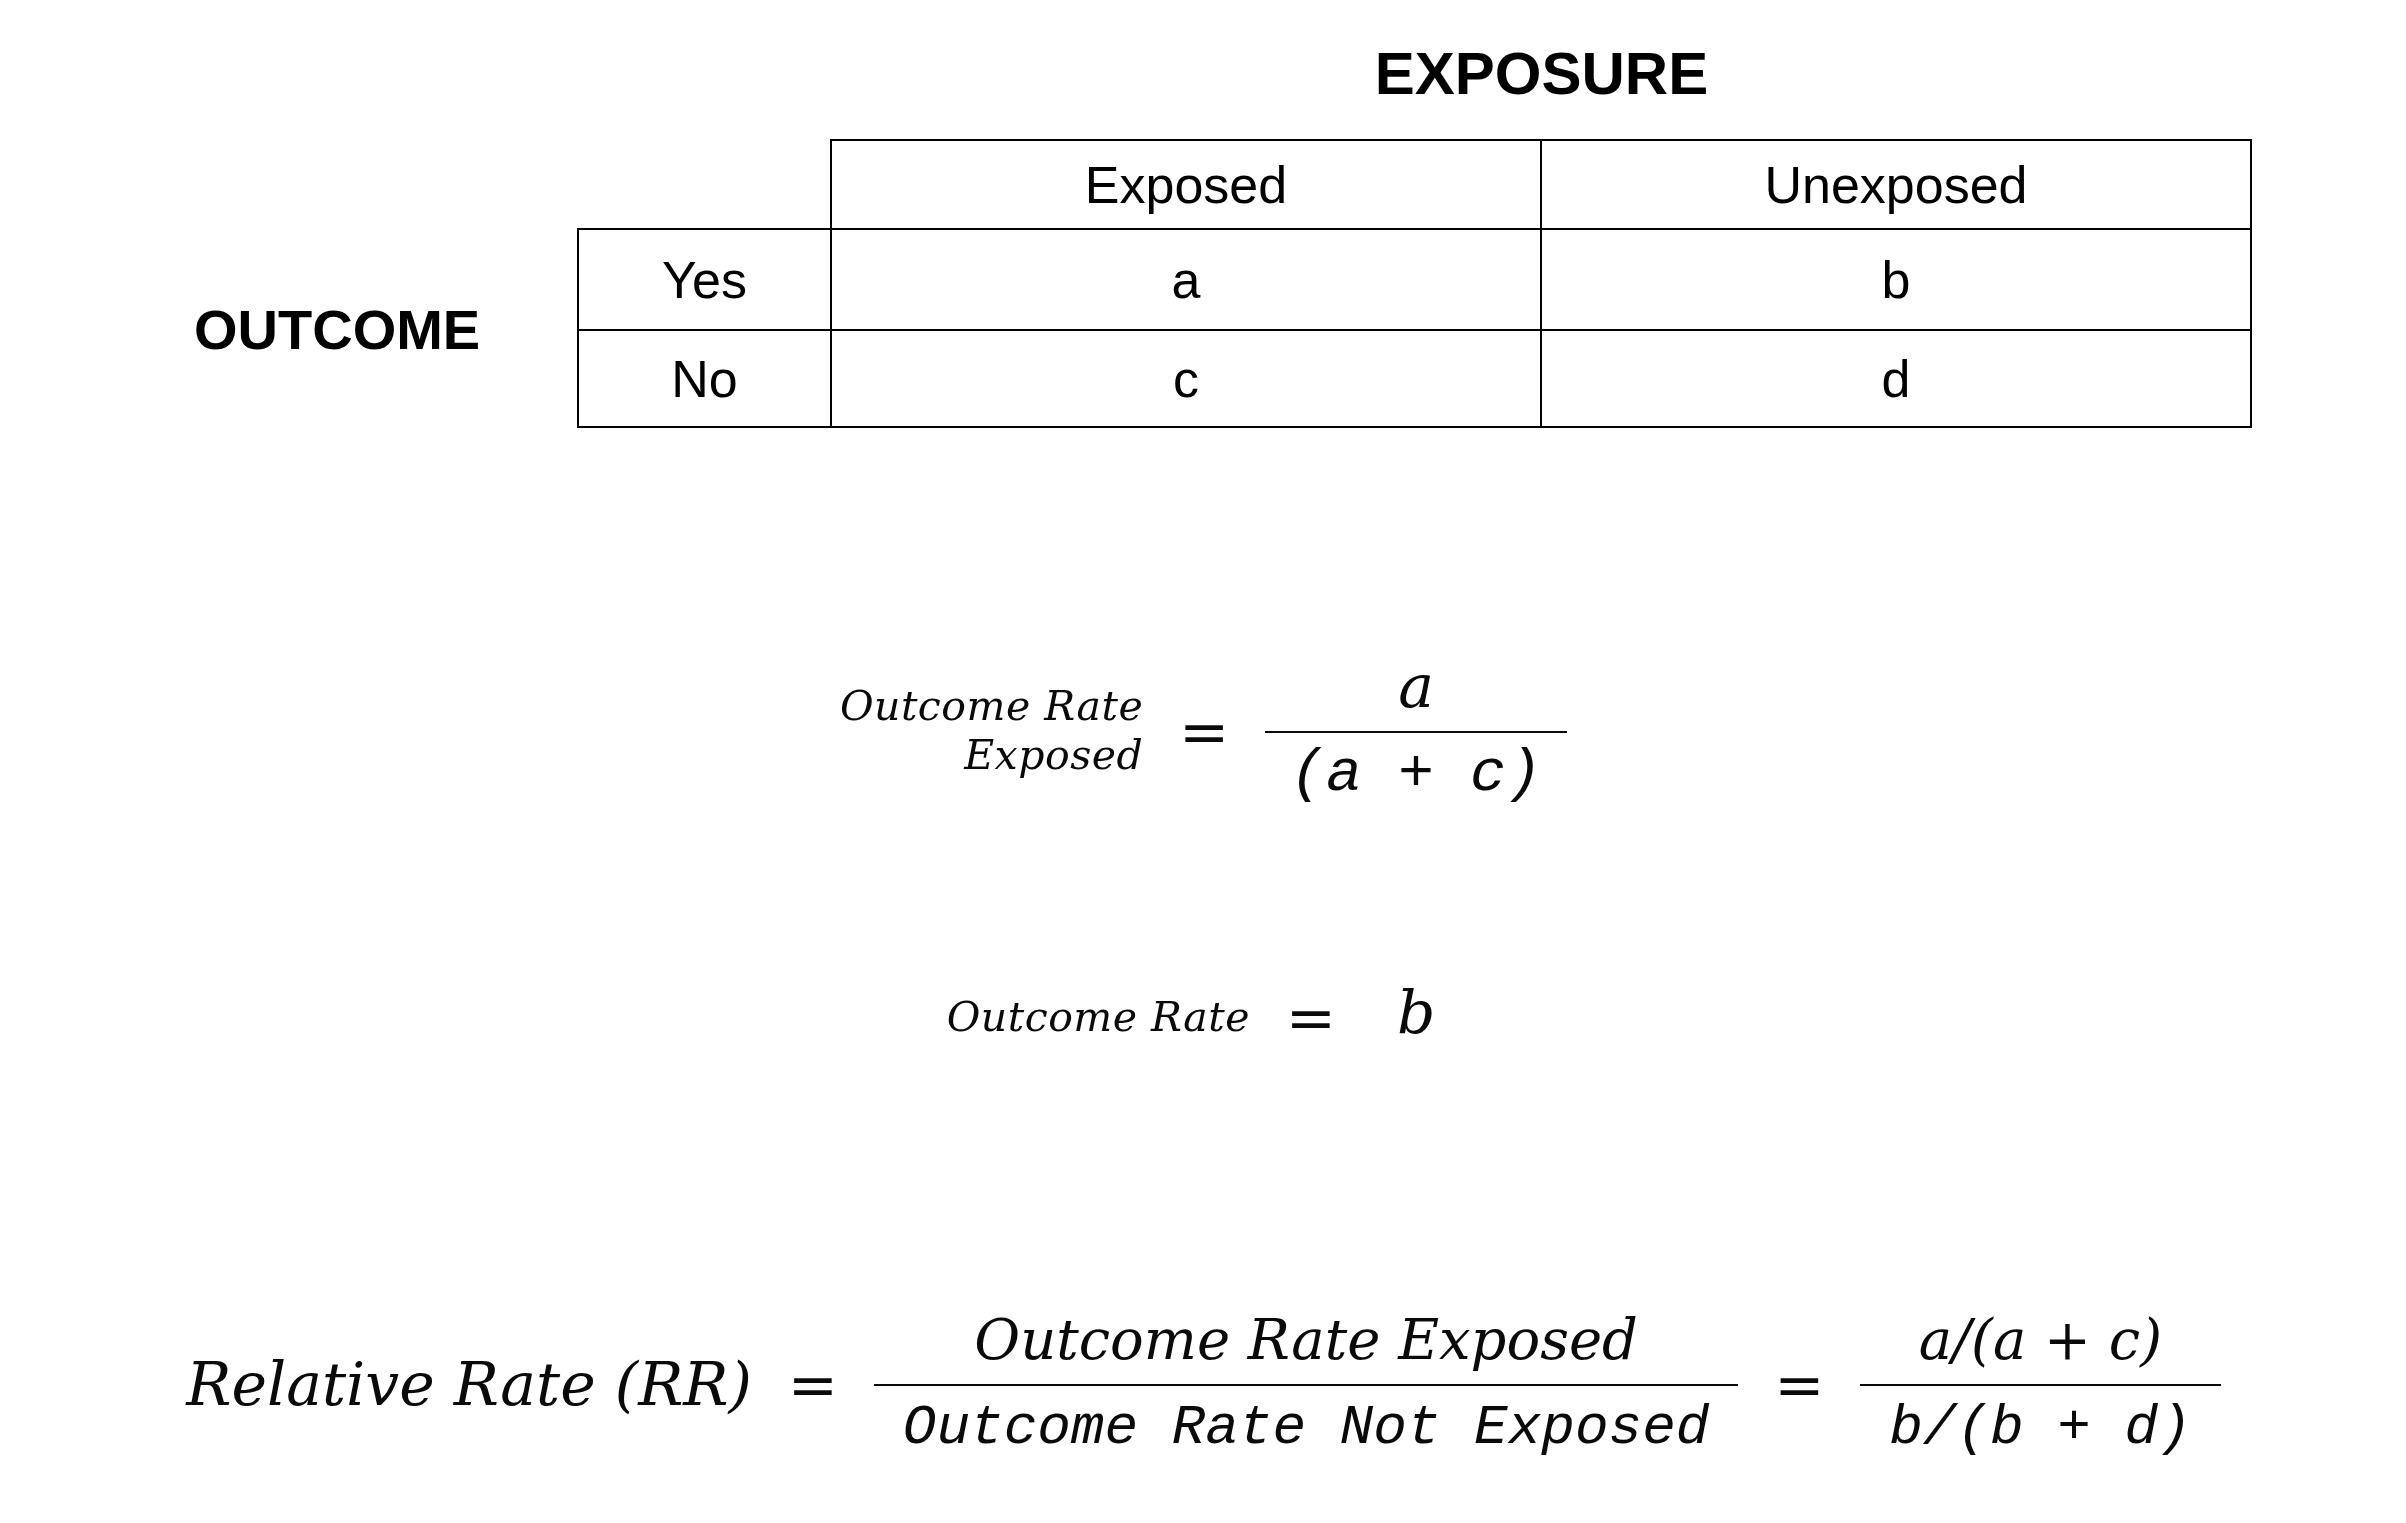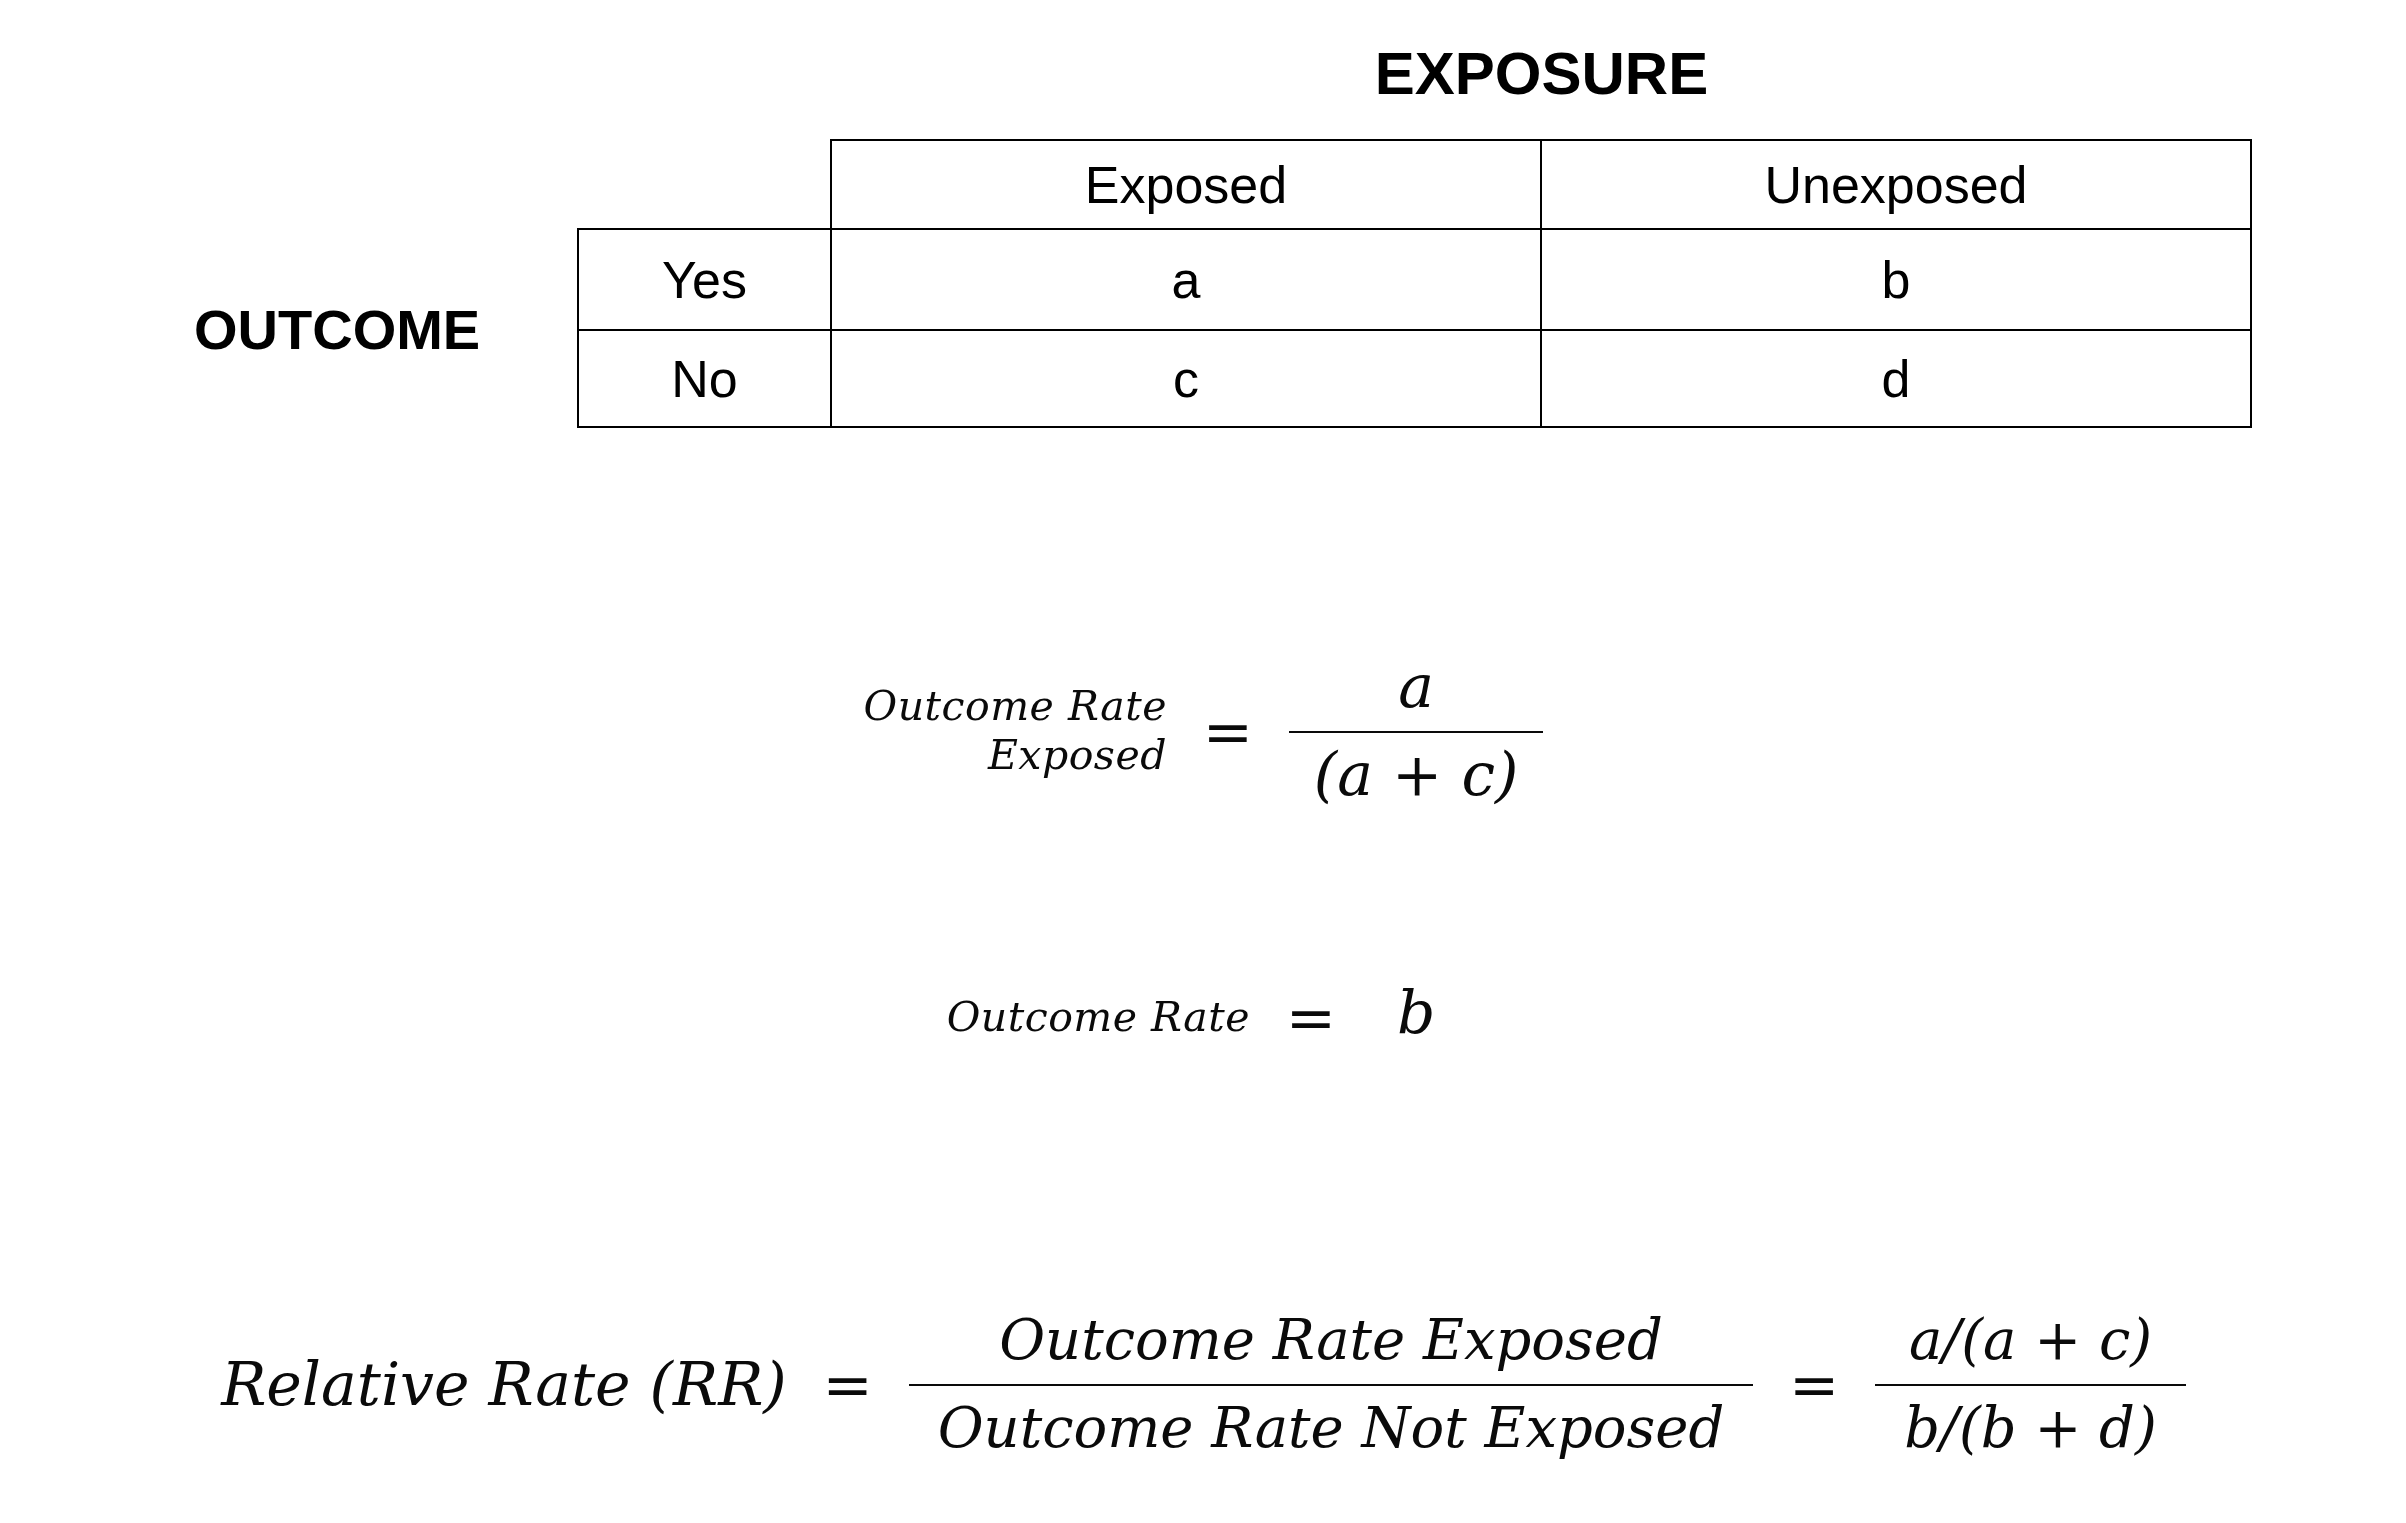--- a/index.html
+++ b/index.html
@@ -85,21 +85,21 @@
     font-style: normal;
     font-size: 60px;
     padding: 0 5.8px;
   }
   .frac {
     text-align: center;
     font-size: 60px;
     line-height: 1.15;
   }
   .frac .num { padding: 0 25px 9.7px; }
-  .frac .den { border-top: 2.9px solid #0a0a0a; padding: 7.8px 25px 0; }
+  .frac .den { border-top: 2.9px solid #0a0a0a; padding: 7.8px 25px 0; font-family: Liberation Mono, monospace; }
 
   .f3 .lhs { font-size: 60px; }
   .f3 .frac { font-size: 56px; }
   .f3 .frac .num { padding: 0 29px 11.6px; font-style: italic; }
   .f3 .frac .den { padding: 9.7px 29px 0; }
 </style>
 </head>
 <body>
 
 <div class="page">

